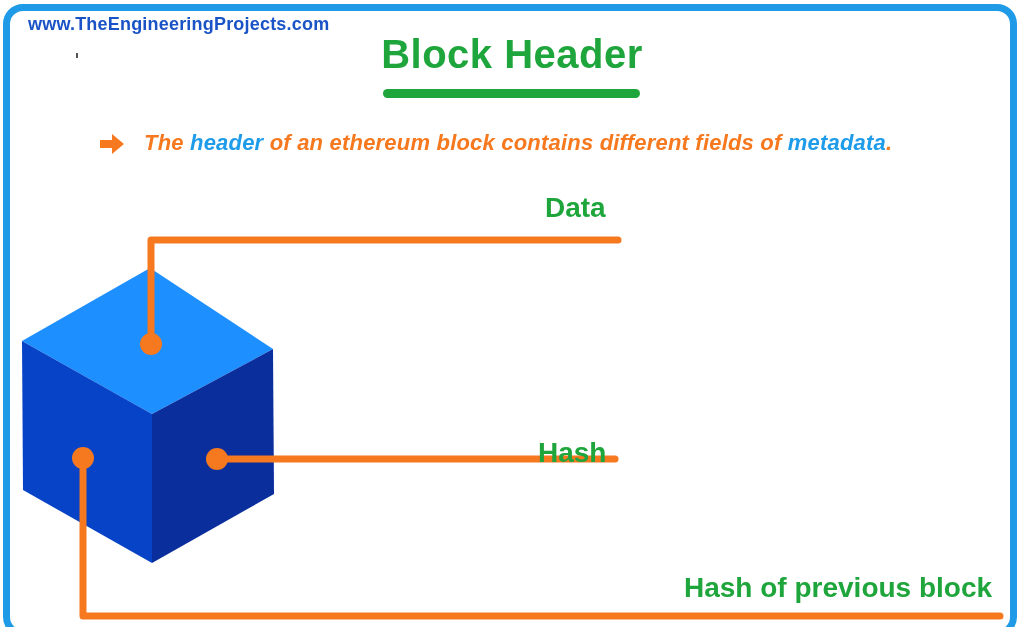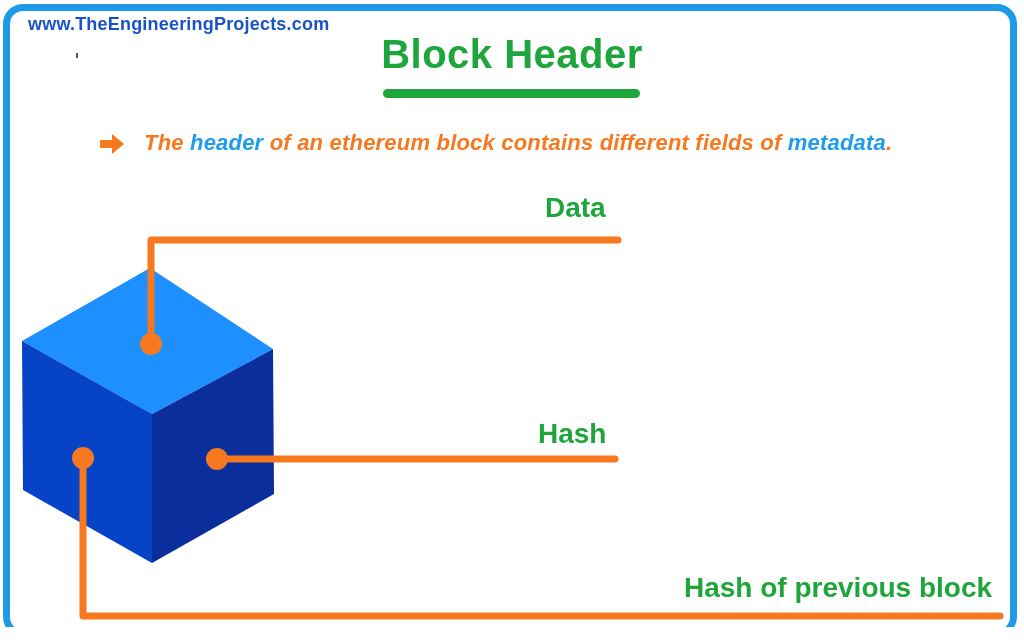--- a/index.html
+++ b/index.html
@@ -73,21 +73,21 @@
     width: 1024px; height: 643px;
   }
   .diagram-label {
     position: absolute;
     font-size: 28px;
     font-weight: bold;
     color: #1EA53B;
     white-space: nowrap;
   }
   .label-data { left: 545px; top: 192px; }
-  .label-hash { left: 538px; top: 418px; }
+  .label-hash { left: 538px; top: 437px; }
   .label-prev { left: 684px; top: 572px; }
 </style>
 </head>
 <body>
 
 <div class="page">
 
   <div class="frame"></div>
 
   <div class="url-text">www.TheEngineeringProjects.com</div>

